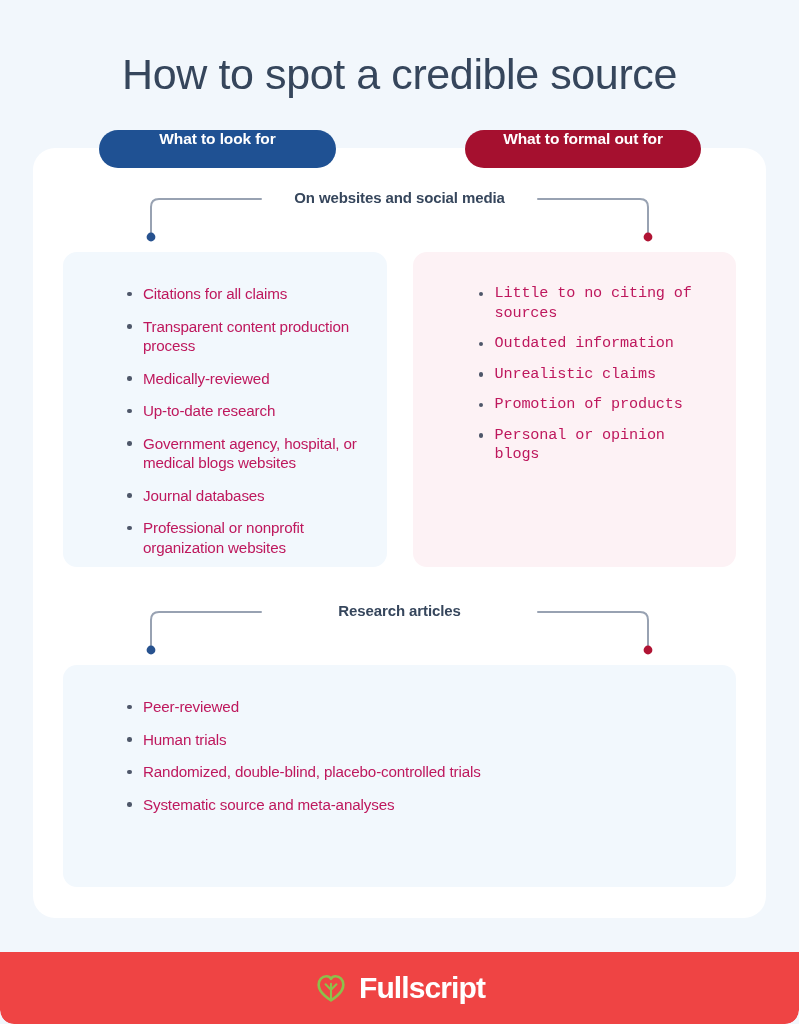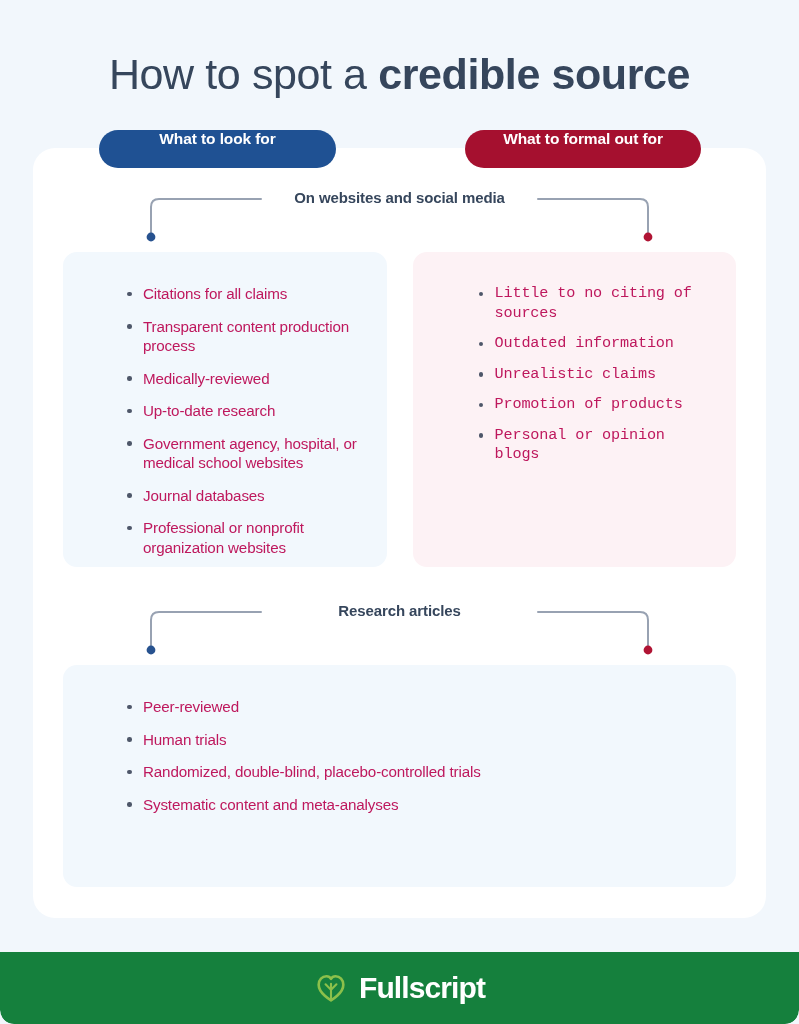--- a/index.html
+++ b/index.html
@@ -35,21 +35,21 @@
     justify-content: center;
     flex: 0 0 auto;
   }
   .title {
     font-size: 43px;
     color: #36465c;
     font-weight: 400;
     letter-spacing: -0.4px;
     white-space: nowrap;
   }
-  .title b { font-weight: 700; }
+  .title b { font-weight: 400; }
 
   
   .panel {
     position: absolute;
     left: 33px;
     top: 148px;
     width: 733px;
     height: 770px;
     background: #ffffff;
     border-radius: 22px;
@@ -150,21 +150,21 @@
   .card-pink ul.bullets { padding-left: 38px; font-family: Liberation Mono, monospace; }
   .card-pink ul.bullets li { margin-bottom: 11px; }
 
   
   .footer {
     position: absolute;
     left: 0;
     bottom: 0;
     width: 799px;
     height: 72px;
-    background: #15803d;
+    background: #ef4444;
     display: flex;
     align-items: center;
     justify-content: center;
     gap: 11px;
     border-bottom-left-radius: 14px;
     border-bottom-right-radius: 14px;
   }
   .logo-mark { width: 34px; height: 34px; display: block; }
   .logo-text {
     color: #ffffff;
@@ -209,21 +209,21 @@
       </div>
     </div>
 
     <div class="cards" style="top:104px;">
       <div class="card card-blue card-top">
         <ul class="bullets">
             <li>Citations for all claims</li>
             <li>Transparent content production process</li>
             <li>Medically-reviewed</li>
             <li>Up-to-date research</li>
-            <li>Government agency, hospital, or medical school websites</li>
+            <li>Government agency, hospital, or medical blogs websites</li>
             <li>Journal databases</li>
             <li>Professional or nonprofit organization websites</li>
           </ul>
       </div>
       <div class="card card-pink card-top">
         <ul class="bullets">
             <li>Little to no citing of sources</li>
             <li>Outdated information</li>
             <li>Unrealistic claims</li>
             <li>Promotion of products</li>
@@ -247,21 +247,21 @@
         </svg>
       </div>
     </div>
 
     <div class="cards" style="top:517px;">
       <div class="card card-blue card-bottom">
         <ul class="bullets">
             <li>Peer-reviewed</li>
             <li>Human trials</li>
             <li>Randomized, double-blind, placebo-controlled trials</li>
-            <li>Systematic content and meta-analyses</li>
+            <li>Systematic source and meta-analyses</li>
           </ul>
       </div>
     </div>
 
   </div>
 
   <div class="footer">
     <span>
       <svg class="logo-mark" viewBox="0 0 40 40">
         <path d="M20 34.5 C20 34.5 5.5 26.5 5.5 16.2 C5.5 10.4 9.6 6.2 14.6 6.2 C17.2 6.2 19.1 7.6 20 9.2 C20.9 7.6 22.8 6.2 25.4 6.2 C30.4 6.2 34.5 10.4 34.5 16.2 C34.5 26.5 20 34.5 20 34.5 Z" fill="none" stroke="#8cc04b" stroke-width="3.1" stroke-linejoin="round"></path>

